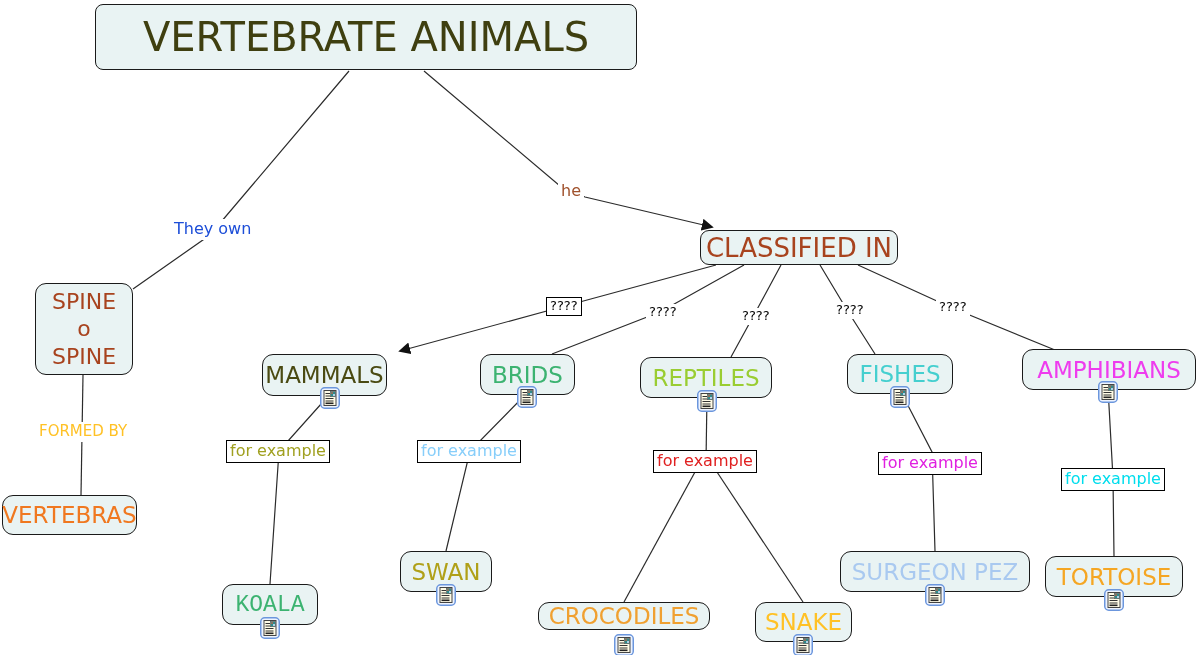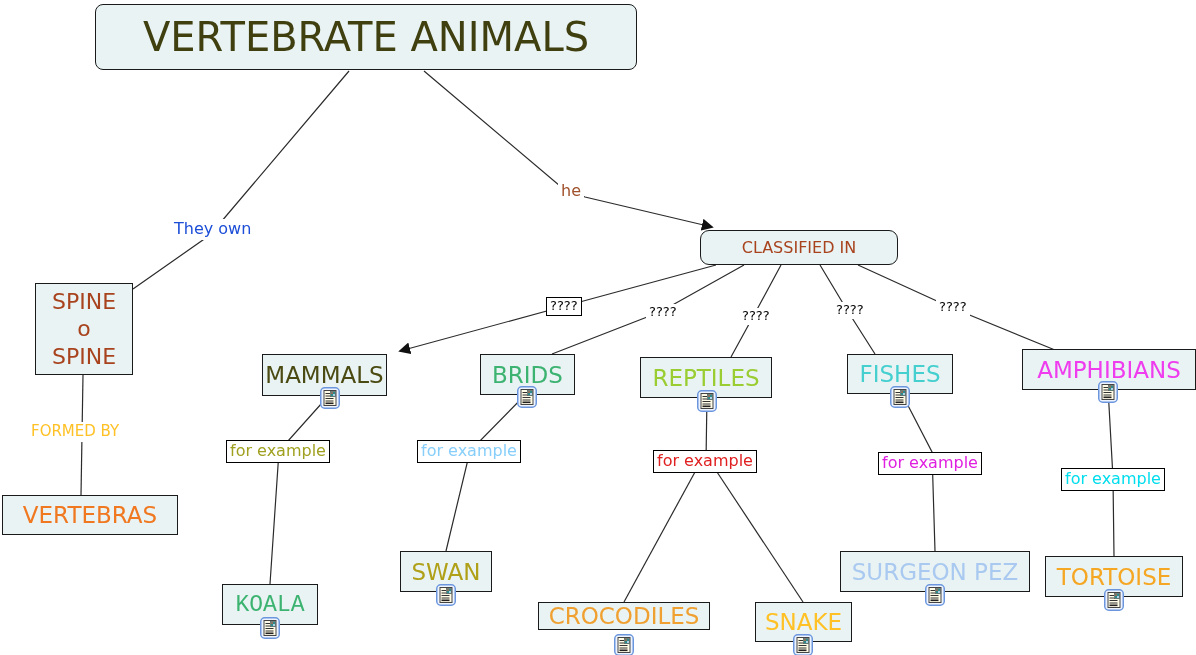--- a/index.html
+++ b/index.html
@@ -7,49 +7,49 @@
     width:1196px;height:655px;position:relative;overflow:hidden;
     background:#ffffff;
     font-family:"DejaVu Sans","Liberation Sans",sans-serif;
   }
   
   #lines{position:absolute;left:0;top:0;z-index:1;pointer-events:none;}
   #lines polyline{fill:none;stroke:#2b2b2b;stroke-width:1.2;}
   
   .node{
     position:absolute;z-index:2;
-    background:#e9f3f3;border:1.5px solid #1a1a1a;border-radius:0;
+    background:#e9f3f3;border:1.5px solid #1a1a1a;border-radius:11px;
     display:flex;align-items:center;justify-content:center;
     box-sizing:border-box;white-space:nowrap;
   }
   .node.multi{flex-direction:column;line-height:1.25;}
   #n-title       {left:95px;  top:4px;   width:542px;height:66px;font-size:40px;color:#3f3f10;border-radius:8px;}
   #n-spine       {left:35px;  top:283px; width:98px; height:92px;font-size:22px;color:#a8431e;}
-  #n-classified  {left:700px; top:230px; width:198px;height:35px;font-size:16px;color:#a8431e;border-radius:9px;}
+  #n-classified  {left:700px; top:230px; width:198px;height:35px;font-size:26px;color:#a8431e;border-radius:9px;}
   #n-mammals     {left:262px; top:354px; width:125px;height:42px;font-size:23px;color:#4a4a12;}
   #n-brids       {left:480px; top:354px; width:95px; height:41px;font-size:23px;color:#3cb371;}
   #n-reptiles    {left:640px; top:357px; width:132px;height:41px;font-size:23px;color:#9acd32;}
   #n-fishes      {left:847px; top:354px; width:106px;height:40px;font-size:23px;color:#45cfcf;}
   #n-amphibians  {left:1022px;top:349px; width:174px;height:41px;font-size:23px;color:#ee3cee;}
-  #n-vertebras   {left:2px;   top:495px; width:176px;height:40px;font-size:23px;color:#f07820;}
+  #n-vertebras   {left:2px;   top:495px; width:135px;height:40px;font-size:23px;color:#f07820;}
   #n-koala       {left:222px; top:584px; width:96px; height:41px;font-size:23px;color:#3cb371;font-family:Liberation Mono, monospace;}
   #n-swan        {left:400px; top:551px; width:92px; height:41px;font-size:23px;color:#b0a018;}
   #n-crocodiles  {left:538px; top:602px; width:172px;height:28px;font-size:23px;color:#f0a030;}
   #n-snake       {left:755px; top:602px; width:97px; height:40px;font-size:23px;color:#ffc125;}
   #n-surgeonpez  {left:840px; top:551px; width:190px;height:41px;font-size:23px;color:#a9c9f0;}
   #n-tortoise    {left:1045px;top:556px; width:138px;height:41px;font-size:23px;color:#f5a623;}
   
   .link-label{
     position:absolute;z-index:3;background:#ffffff;
     padding:0 3px;white-space:nowrap;line-height:1.3;
   }
   .bordered{border:1px solid #000;}
   #l-theyown    {left:171px; top:219px; font-size:16px;color:#1d4ed8;}
   #l-he         {left:558px; top:181px; font-size:16px;color:#a0522d;}
-  #l-formedby   {left:28px;  top:422px; font-size:15px;color:#ffc125;}
+  #l-formedby   {left:36px;  top:422px; font-size:15px;color:#ffc125;}
   #l-q1         {left:546px; top:297px; font-size:13px;color:#000;}
   #l-q2         {left:646px; top:304px; font-size:13px;color:#000;}
   #l-q3         {left:739px; top:308px; font-size:13px;color:#000;}
   #l-q4         {left:833px; top:302px; font-size:13px;color:#000;}
   #l-q5         {left:936px; top:299px; font-size:13px;color:#000;}
   #l-fe-mammals   {left:226px; top:440px; font-size:16px;color:#a0a020;}
   #l-fe-brids     {left:417px; top:440px; font-size:16px;color:#87cefa;}
   #l-fe-reptiles  {left:653px; top:450px; font-size:16px;color:#e02020;}
   #l-fe-fishes    {left:878px; top:452px; font-size:16px;color:#e020e0;}
   #l-fe-amphibians{left:1061px;top:468px; font-size:16px;color:#00dded;}

